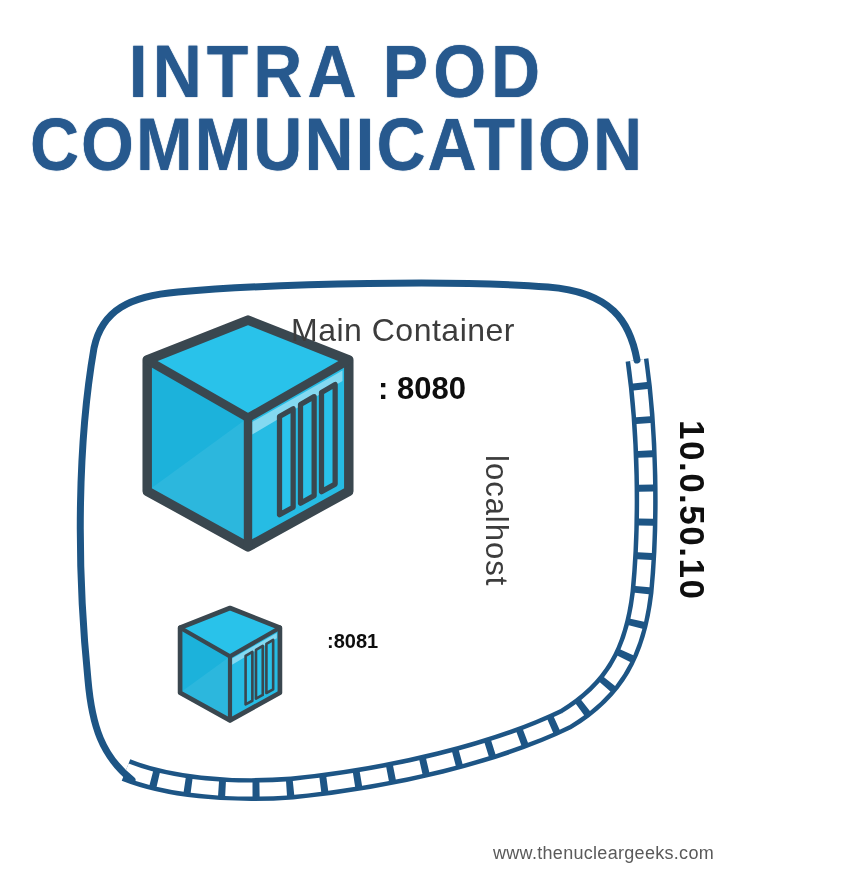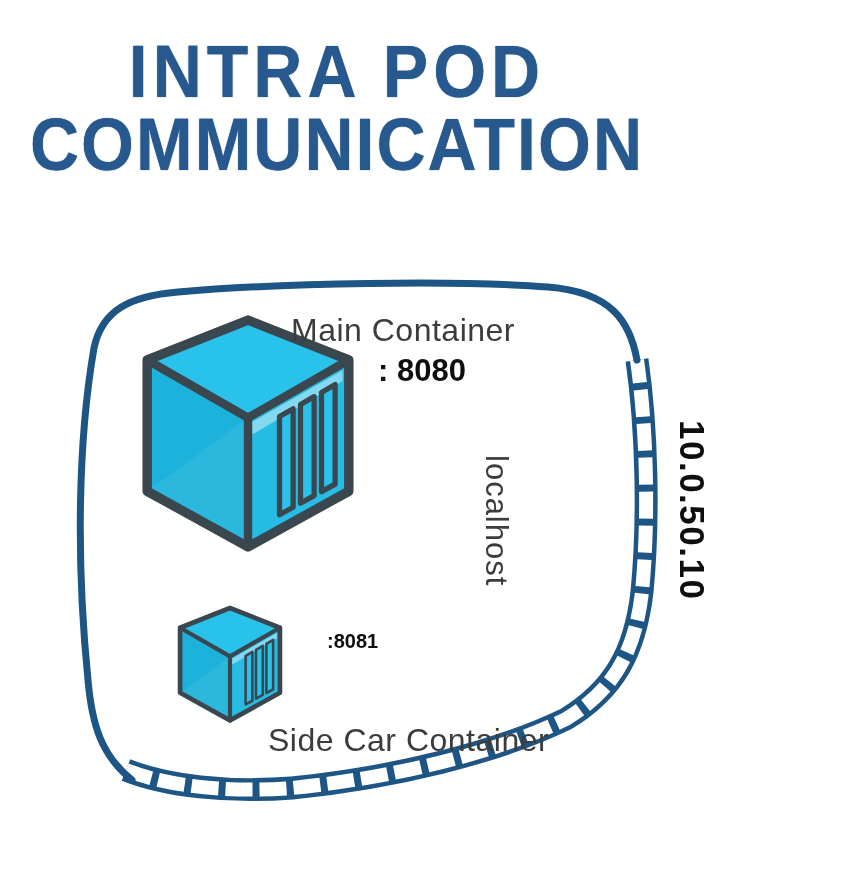--- a/index.html
+++ b/index.html
@@ -102,21 +102,21 @@
     letter-spacing: 0.5px;
     margin-top: 19px;
   }
   .port {
     position: absolute;
     color: var(--port-black);
     font-weight: 700;
     white-space: nowrap;
   }
   .main-label   { left: 291px; top: 293px; }
-  .main-port    { left: 378px; top: 353px; font-size: 31px; }
+  .main-port    { left: 378px; top: 371px; font-size: 31px; }
   .sidecar-port { left: 327px; top: 630px; font-size: 20px; }
   .sidecar-label{ left: 268px; top: 703px; }
   .localhost-label {
     position: absolute;
     left: 478px; top: 455px;
     writing-mode: vertical-rl;
     color: var(--label-gray);
     font-size: 31px;
     font-weight: 400;
     letter-spacing: 1px;
@@ -188,17 +188,17 @@
       <line class="cube-edge" x1="100" y1="95" x2="100" y2="218"></line>
     </g>
   </svg>
 
   <div class="lbl main-label">Main Container</div>
   <div class="port main-port">: 8080</div>
 
   <div class="localhost-label">localhost</div>
 
   <div class="port sidecar-port">:8081</div>
-  <div class="lbl sidecar-label">Side Car Container</div>
 
   <div class="ip-label">10.0.50.10</div>
 
+  <div class="footer-url">www.thenucleargeeks.com</div>
 </div>
 
 </body></html>

